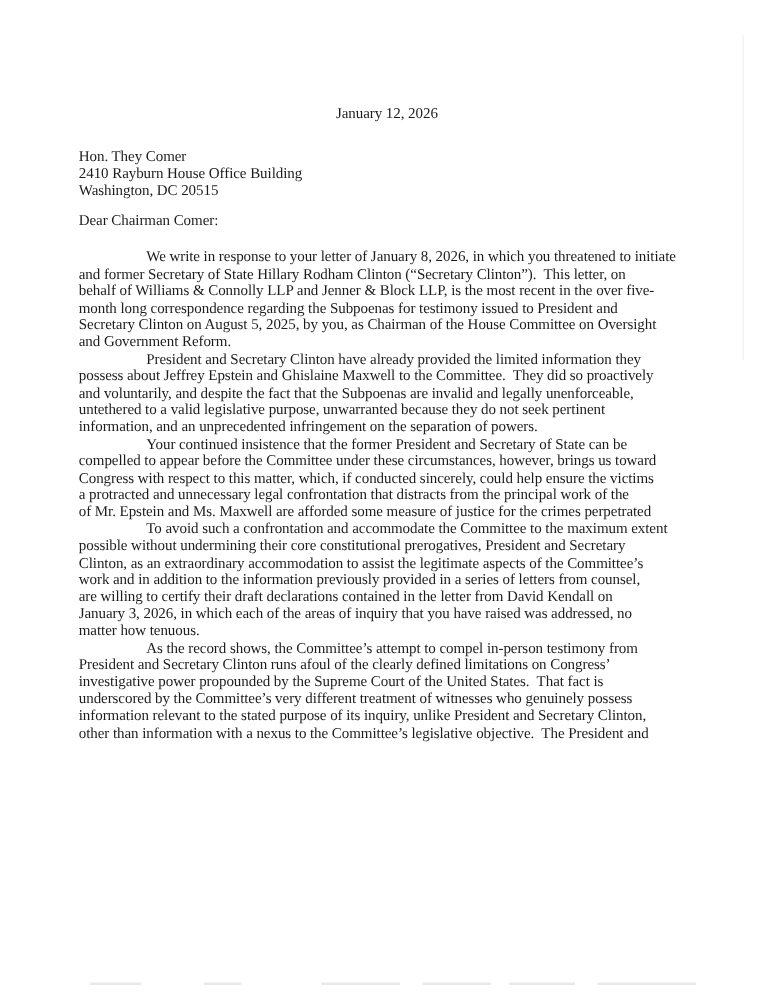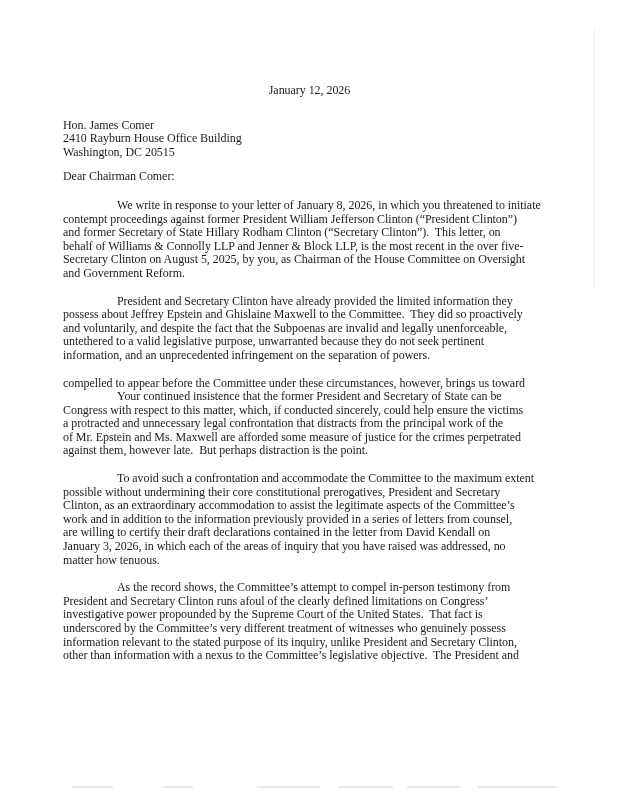--- a/index.html
+++ b/index.html
@@ -14,21 +14,21 @@
     line-height: 13.6px;
     color: #1c1c1c;
     letter-spacing: -0.05px;
     box-sizing: border-box;
     padding: 84px 62px 0 63px;
   }
   .date { text-align: center; margin-bottom: 21px; }
   .line { white-space: pre; }
   .salutation { margin-top: 11px; }
   .body { margin-top: 15px; }
-  .body > .para + .para { margin-top: 14px; }
+  .body > .para + .para { }
   .para .line.first { padding-left: 54px; }
   
   .scan-line-vertical {
     position: absolute;
     left: 594px; top: 28px;
     width: 1px; height: 260px;
     background: #f0f0f0;
   }
   .scan-bottom { position: absolute; left: 0; top: 786px; width: 618px; height: 3px; }
   .scan-bottom i {
@@ -41,48 +41,47 @@
   .sb4 { left: 338px; width: 55px;  }
   .sb5 { left: 407px; width: 53px;  }
   .sb6 { left: 478px; width: 79px;  }
 </style>
 </head>
 <body>
 
 <div class="page">
   <div class="date line">January 12, 2026</div>
   <div class="address">
-      <div class="line">Hon. James Comer</div>
+      <div class="line">Hon. They Comer</div>
       <div class="line">2410 Rayburn House Office Building</div>
       <div class="line">Washington, DC 20515</div>
     </div>
   <div class="salutation line">Dear Chairman Comer:</div>
   <div class="body">
       <div class="para">
         <div class="line first">We write in response to your letter of January 8, 2026, in which you threatened to initiate</div>
-        <div class="line">contempt proceedings against former President William Jefferson Clinton (“President Clinton”)</div>
         <div class="line">and former Secretary of State Hillary Rodham Clinton (“Secretary Clinton”).  This letter, on</div>
         <div class="line">behalf of Williams &amp; Connolly LLP and Jenner &amp; Block LLP, is the most recent in the over five-</div>
+        <div class="line">month long correspondence regarding the Subpoenas for testimony issued to President and</div>
         <div class="line">Secretary Clinton on August 5, 2025, by you, as Chairman of the House Committee on Oversight</div>
         <div class="line">and Government Reform.</div>
       </div>
       <div class="para">
         <div class="line first">President and Secretary Clinton have already provided the limited information they</div>
         <div class="line">possess about Jeffrey Epstein and Ghislaine Maxwell to the Committee.  They did so proactively</div>
         <div class="line">and voluntarily, and despite the fact that the Subpoenas are invalid and legally unenforceable,</div>
         <div class="line">untethered to a valid legislative purpose, unwarranted because they do not seek pertinent</div>
         <div class="line">information, and an unprecedented infringement on the separation of powers.</div>
       </div>
       <div class="para">
+        <div class="line first">Your continued insistence that the former President and Secretary of State can be</div>
         <div class="line">compelled to appear before the Committee under these circumstances, however, brings us toward</div>
-        <div class="line first">Your continued insistence that the former President and Secretary of State can be</div>
         <div class="line">Congress with respect to this matter, which, if conducted sincerely, could help ensure the victims</div>
         <div class="line">a protracted and unnecessary legal confrontation that distracts from the principal work of the</div>
         <div class="line">of Mr. Epstein and Ms. Maxwell are afforded some measure of justice for the crimes perpetrated</div>
-        <div class="line">against them, however late.  But perhaps distraction is the point.</div>
       </div>
       <div class="para">
         <div class="line first">To avoid such a confrontation and accommodate the Committee to the maximum extent</div>
         <div class="line">possible without undermining their core constitutional prerogatives, President and Secretary</div>
         <div class="line">Clinton, as an extraordinary accommodation to assist the legitimate aspects of the Committee’s</div>
         <div class="line">work and in addition to the information previously provided in a series of letters from counsel,</div>
         <div class="line">are willing to certify their draft declarations contained in the letter from David Kendall on</div>
         <div class="line">January 3, 2026, in which each of the areas of inquiry that you have raised was addressed, no</div>
         <div class="line">matter how tenuous.</div>
       </div>

